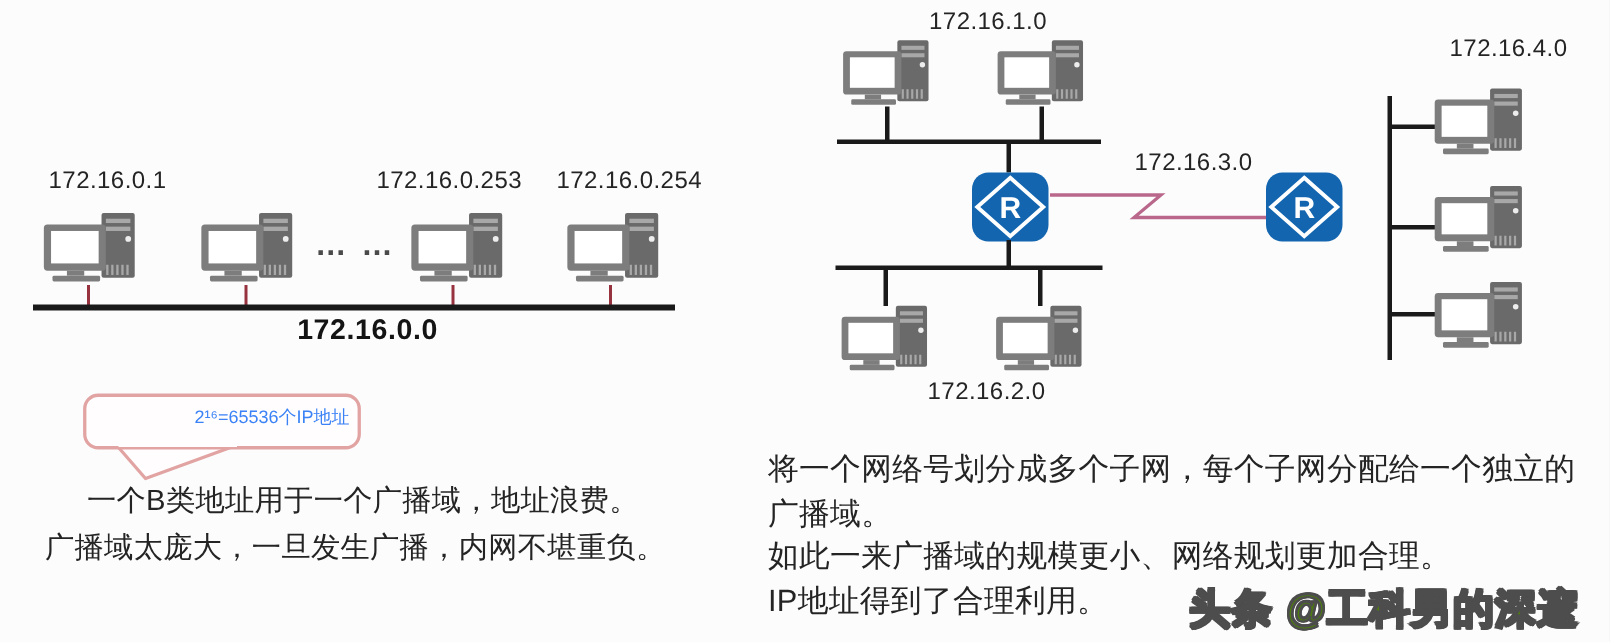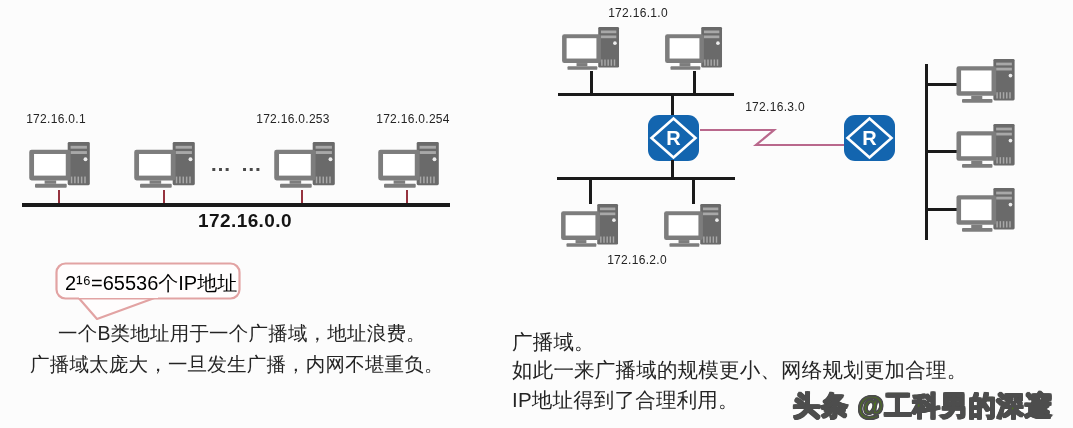--- a/index.html
+++ b/index.html
@@ -14,41 +14,41 @@
   html,body{margin:0;padding:0;}
   body{background:#e9e9e9;font-family:"Liberation Sans","DejaVu Sans",sans-serif;}
   .stage{
     position:relative;width:1073px;height:428px;background:#fcfcfc;overflow:hidden;
   }
   .abs{position:absolute;}
   .hline{position:absolute;background:var(--bus-black);}
   .vline{position:absolute;background:var(--bus-black);}
   .drop{position:absolute;background:var(--drop-red);}
   .ip{
-    position:absolute;font-size:12px;color:var(--text-dark);
-    text-align:center;white-space:nowrap;letter-spacing:.3px;
+    position:absolute;font-size:16px;color:var(--text-dark);
+    text-align:right;white-space:nowrap;letter-spacing:.3px;
   }
   .net-label{
     position:absolute;font-size:19px;font-weight:bold;color:#141414;
     text-align:center;white-space:nowrap;letter-spacing:.4px;
   }
   .dots{
     position:absolute;font-size:21px;font-weight:bold;color:#4a4a4a;
     letter-spacing:2px;white-space:nowrap;
   }
   .note{
     position:absolute;font-size:19.5px;color:var(--text-dark);
     white-space:nowrap;letter-spacing:.2px;
   }
   .note-r{
     position:absolute;font-size:20.5px;color:var(--text-dark);
     white-space:nowrap;letter-spacing:.2px;
   }
   .bubble-text{
-    position:absolute;font-size:20px;color:#000000;text-align:center;
+    position:absolute;font-size:12px;color:#3b82f6;text-align:right;
     white-space:nowrap;
   }
   .watermark{
     position:absolute;font-size:27px;font-weight:bold;color:#4d7c0f;
     white-space:nowrap;letter-spacing:1px;
     -webkit-text-stroke:1.3px #4d4d4d;
     text-shadow:1px 0 #4d4d4d,-1px 0 #4d4d4d,0 1px #4d4d4d,0 -1px #4d4d4d,
                 1px 1px #4d4d4d,-1px -1px #4d4d4d,1px -1px #4d4d4d,-1px 1px #4d4d4d;
   }
   .pc-slot svg,.router-slot svg,.bubble-svg,.zigzag-svg{display:block;width:100%;height:100%;}
@@ -276,20 +276,21 @@
   </div>
 
   <div class="router-slot abs" style="left:843px;top:114px;width:53px;height:48px;">
   <svg viewBox="0 0 53 48" xmlns="http://www.w3.org/2000/svg">
     <rect class="router-body" x="1" y="1" width="51" height="46" rx="11"></rect>
     <polygon class="router-diamond" points="26.5,4.5 48.5,24 26.5,43.5 4.5,24"></polygon>
     <text class="router-r" x="26.5" y="31" text-anchor="middle">R</text>
   </svg>
 </div>
 
+  <div class="ip" style="left:925px;top:24px;width:120px;">172.16.4.0</div>
   <div class="vline" style="left:925px;top:64px;width:3px;height:176px;"></div>
   <div class="hline" style="left:927px;top:83px;width:30px;height:2.5px;"></div>
   <div class="hline" style="left:927px;top:150px;width:30px;height:2.5px;"></div>
   <div class="hline" style="left:927px;top:208px;width:30px;height:2.5px;"></div>
   <div class="pc-slot abs" style="left:955px;top:58px;width:62px;height:48px;">
   <svg viewBox="0 0 66 52" xmlns="http://www.w3.org/2000/svg">
     <rect class="pc-tower" x="41" y="1" width="23" height="45" rx="1.5"></rect>
     <rect class="pc-slot-line" x="44" y="5" width="17" height="3"></rect>
     <rect class="pc-slot-line" x="44" y="10.5" width="17" height="3"></rect>
     <circle class="pc-dot" cx="59.5" cy="19" r="2"></circle>
@@ -338,18 +339,19 @@
           <line x1="55.5" y1="37" x2="55.5" y2="44"></line>
       <line x1="59" y1="37" x2="59" y2="44"></line>
     </g>
     <rect class="pc-frame" x="1" y="9" width="43" height="32" rx="2.5"></rect>
     <rect class="pc-screen" x="6" y="13.5" width="33" height="22.5"></rect>
     <rect class="pc-frame" x="17" y="41" width="12" height="3.5"></rect>
     <rect class="pc-frame" x="7" y="44.5" width="33" height="4" rx="1"></rect>
   </svg>
 </div>
 
+  <div class="note-r" style="left:512px;top:298px;">将一个网络号划分成多个子网，每个子网分配给一个独立的</div>
   <div class="note-r" style="left:512px;top:328px;">广播域。</div>
   <div class="note-r" style="left:512px;top:356px;">如此一来广播域的规模更小、网络规划更加合理。</div>
   <div class="note-r" style="left:512px;top:386px;">IP地址得到了合理利用。</div>
 
   <div class="watermark" style="left:793px;top:388px;">头条 @工科男的深邃</div>
 </div>
 
 </body></html>

